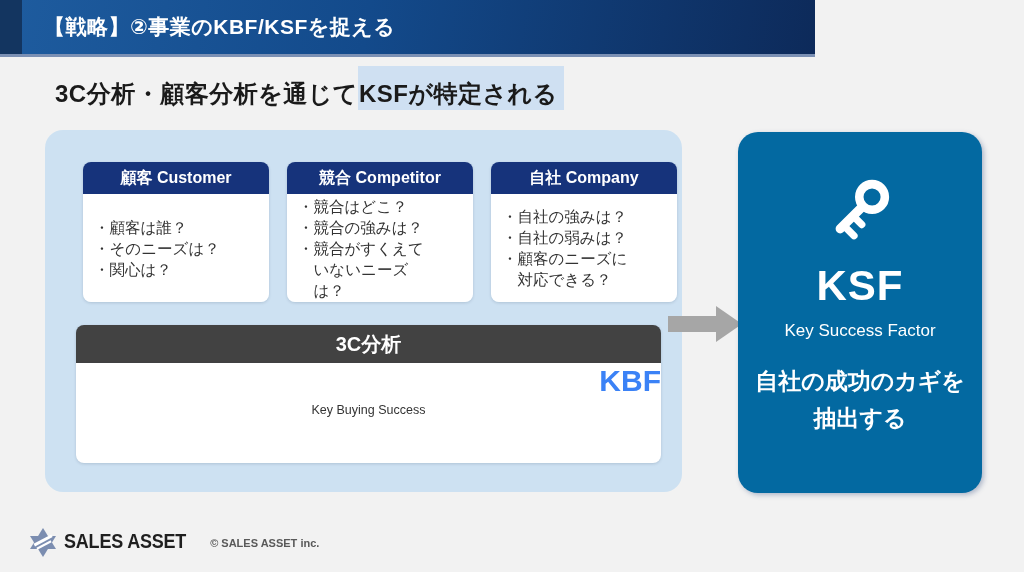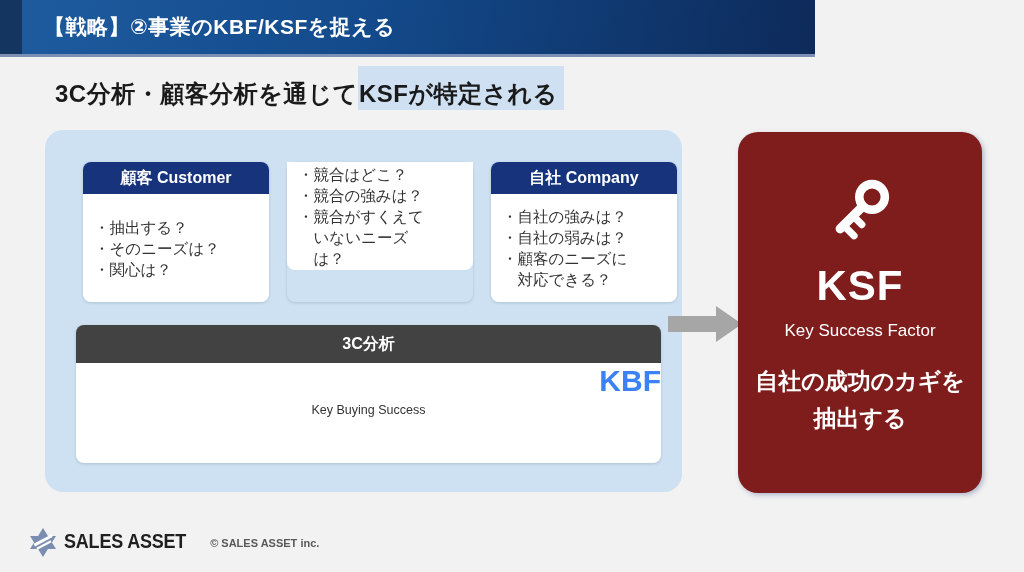--- a/index.html
+++ b/index.html
@@ -23,36 +23,36 @@
   .cards { position:absolute; left:38px; top:32px; display:flex; gap:18px; }
   .card { width:186px; height:140px; border-radius:8px; box-shadow:0 1px 3px rgba(40,60,90,.18); }
   .card-header { height:32px; background:#16337b; color:#ffffff; font-size:16px; font-weight:bold;
     display:flex; align-items:center; justify-content:center; border-radius:8px 8px 0 0; }
   .card-body { height:108px; background:#ffffff; border-radius:0 0 8px 8px; padding:6px 11px;
     display:flex; flex-direction:column; justify-content:center;
     font-size:15.5px; color:#333333; line-height:21px; }
   .bullet { white-space:pre-line; }
 
   .bar3c { position:absolute; left:31px; top:195px; width:585px; height:38px; background:#424242;
-    border-radius:8px 8px 0 0; color:#ffffff; font-size:16px; font-weight:bold;
+    border-radius:8px 8px 0 0; color:#ffffff; font-size:20px; font-weight:bold;
     display:flex; align-items:center; justify-content:center; box-shadow:0 1px 3px rgba(40,60,90,.2); }
   .kbf-box { position:absolute; left:31px; top:233px; width:585px; height:100px; background:#ffffff;
     border-radius:0 0 8px 8px; text-align:center; box-shadow:0 1px 3px rgba(40,60,90,.18); }
   .kbf-caption { margin-top:13px; font-size:16px; font-weight:bold; color:#1a1a1a; }
   .kbf-title { margin-top:1px; font-size:30px; font-weight:bold; color:#3b82f6; line-height:1.15;text-align:right; }
   .kbf-sub { margin-top:4px; font-size:12.5px; color:#333333; }
 
   
   .arrow { position:absolute; left:668px; top:306px; width:74px; height:36px; }
   .arrow-shaft { position:absolute; left:0; top:10px; width:48px; height:16px; background:#a6a6a6; }
   .arrow-head { position:absolute; left:48px; top:0; width:0; height:0;
     border-top:18px solid transparent; border-bottom:18px solid transparent; border-left:26px solid #a6a6a6; }
 
   
-  .ksf-box { position:absolute; left:738px; top:132px; width:244px; height:361px; background:#7f1d1d;
+  .ksf-box { position:absolute; left:738px; top:132px; width:244px; height:361px; background:#0369a1;
     border-radius:20px; color:#ffffff; text-align:center; box-shadow:2px 2px 5px rgba(90,110,150,.45); }
   .ksf-icon { margin-top:38px; width:78px; height:78px; }
   .ksf-title { margin-top:12px; font-size:42px; font-weight:bold; letter-spacing:1px; line-height:1.05; }
   .ksf-sub { margin-top:13px; font-size:17px; }
   .ksf-desc { margin-top:22px; font-size:23px; font-weight:bold; line-height:1.6; white-space:pre-line; }
 
   
   .footer { position:absolute; left:30px; top:527px; display:flex; align-items:center;text-align:center; }
   .star { position:relative; width:27px; height:31px; }
   .star .t1 { position:absolute; left:0; top:1px; width:0; height:0;
@@ -75,26 +75,27 @@
   </div>
 
   <div class="slide-title"><span>3C分析・顧客分析を通じて</span><span class="hl">KSFが特定される</span></div>
 
   <div class="panel">
 
     <div class="cards">
       <div class="card">
         <div class="card-header">顧客 Customer</div>
         <div class="card-body">
-            <div class="bullet">・抽出する？</div>
+            <div class="bullet">・顧客は誰？</div>
             <div class="bullet">・そのニーズは？</div>
             <div class="bullet">・関心は？</div>
           </div>
       </div>
       <div class="card">
+        <div class="card-header">競合 Competitor</div>
         <div class="card-body">
             <div class="bullet">・競合はどこ？</div>
             <div class="bullet">・競合の強みは？</div>
             <div class="bullet">・競合がすくえて
 　いないニーズ
 　は？</div>
           </div>
       </div>
       <div class="card">
         <div class="card-header">自社 Company</div>

